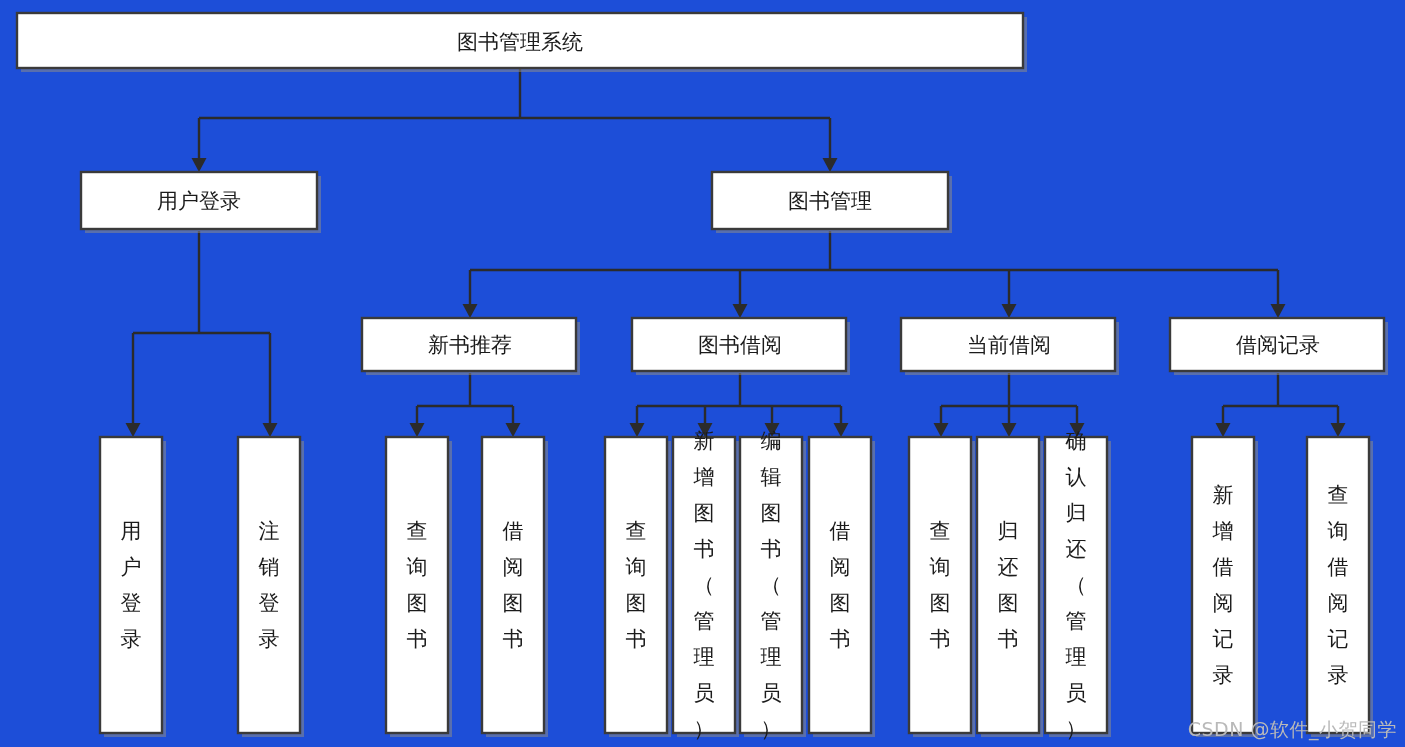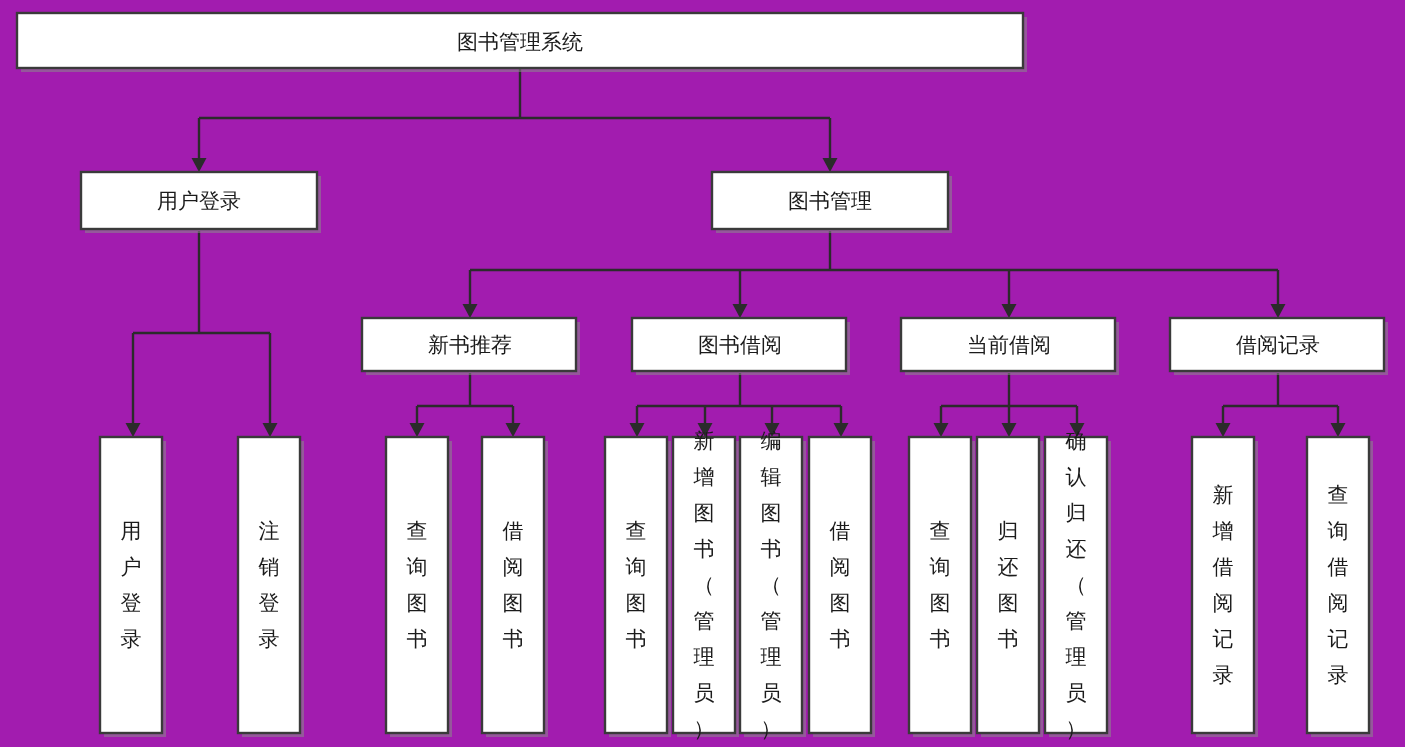--- a/index.html
+++ b/index.html
@@ -8,21 +8,21 @@
     padding: 0;
     background: #ffffff;
   }
   body {
     font-family: "DejaVu Sans", "Liberation Sans", sans-serif;
   }
   #diagram-root {
     position: relative;
     width: 1405px;
     height: 747px;
-    background: #a21caf;
+    background: #1d4ed8;
     overflow: hidden;
   }
   svg.diagram-canvas {
     position: absolute;
     top: 0;
     left: 0;
     width: 1405px;
     height: 747px;
     display: block;
   }
@@ -263,13 +263,14 @@
     </g>
 
     <g>
       <rect class="node-shadow" x="1311" y="441" width="62" height="296"></rect>
       <rect class="node-box" x="1307" y="437" width="62" height="296"></rect>
       <text class="node-label-vertical" x="1338" y="585"><tspan x="1338" y="495.00" dominant-baseline="central">查</tspan><tspan x="1338" y="531.00" dominant-baseline="central">询</tspan><tspan x="1338" y="567.00" dominant-baseline="central">借</tspan><tspan x="1338" y="603.00" dominant-baseline="central">阅</tspan><tspan x="1338" y="639.00" dominant-baseline="central">记</tspan><tspan x="1338" y="675.00" dominant-baseline="central">录</tspan></text>
     </g>
 
   </svg>
 
+  <div class="watermark-text">CSDN @软件_小贺同学</div>
 </div>
 
 </body></html>

